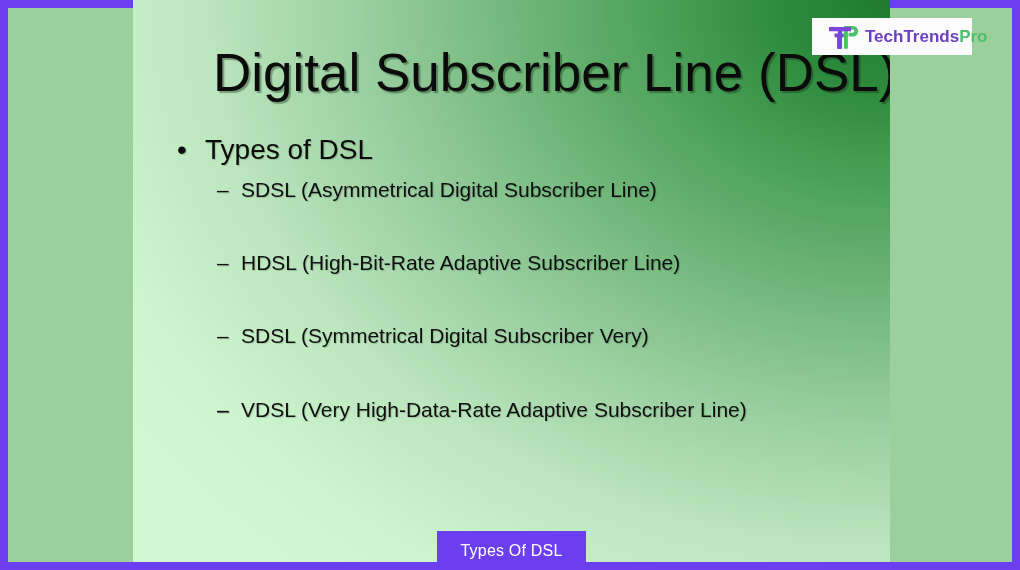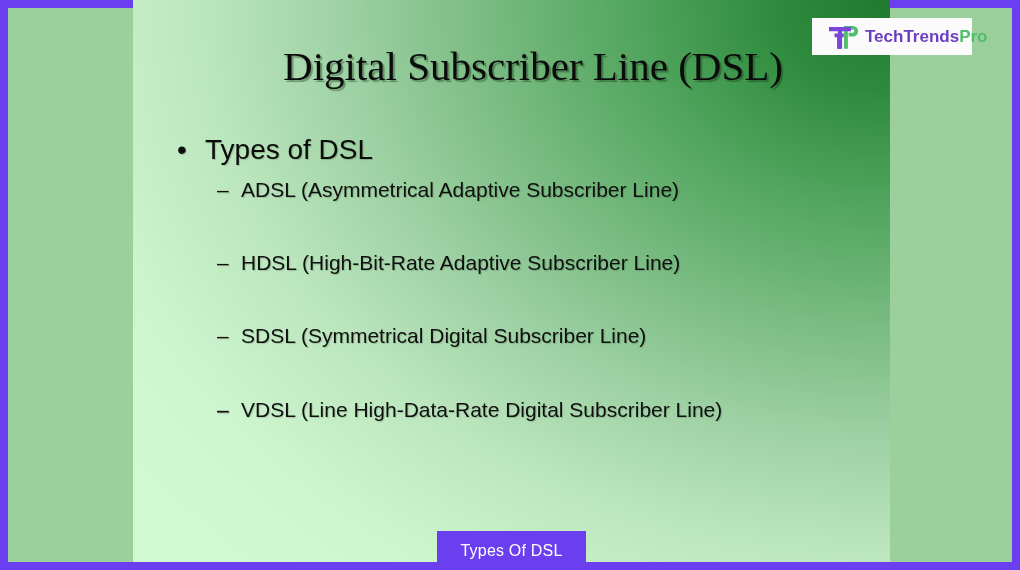--- a/index.html
+++ b/index.html
@@ -51,28 +51,26 @@
         #cdf5cd 88%,
         #d2f8d2 100%);
   }
 
   
   #title {
     position: absolute;
     left: 80px;
     top: 42px;
     width: 640px;
-    text-align: center;
-    font-size: 41px;
+    font-size: 53px;
     font-weight: 400;
     color: #0b0b0b;
     letter-spacing: 0px;
     white-space: nowrap;
     text-shadow: 2px 2px 1px rgba(20,50,20,0.40);
-    font-family: Liberation Serif, serif;
   }
 
   
   #body-list {
     position: absolute;
     left: 0px;
     top: 132px;
     width: 757px;
   }
 
@@ -179,40 +177,40 @@
 
       <div class="lvl1">
         <span class="dot">•</span>
         <span class="txt">Types of DSL</span>
       </div>
 
       <div class="sub-list">
 
         <div class="lvl2">
           <span class="dash">–</span>
-          <span class="txt">ADSL (Asymmetrical Adaptive Subscriber Line)</span>
+          <span class="txt">SDSL (Asymmetrical Digital Subscriber Line)</span>
         </div>
 
         <div class="lvl2">
           <span class="dash">–</span>
           <span class="txt">HDSL (High-Bit-Rate Adaptive Subscriber Line)</span>
         </div>
 
         <div class="lvl2">
           <span class="dash">–</span>
-          <span class="txt">SDSL (Symmetrical Digital Subscriber Line)</span>
-        </div>
-
-        <div class="lvl2">
-          <span class="dash">–</span>
-        </div>
-
-        <div class="lvl2">
-          <span class="dash">–</span>
-          <span class="txt">VDSL (Line High-Data-Rate Digital Subscriber Line)</span>
+          <span class="txt">SDSL (Symmetrical Digital Subscriber Very)</span>
+        </div>
+
+        <div class="lvl2">
+          <span class="dash">–</span>
+        </div>
+
+        <div class="lvl2">
+          <span class="dash">–</span>
+          <span class="txt">VDSL (Very High-Data-Rate Adaptive Subscriber Line)</span>
         </div>
 
       </div>
     </div>
   </div>
 
   <div id="caption">
     <span>Types Of DSL</span>
   </div>
 

